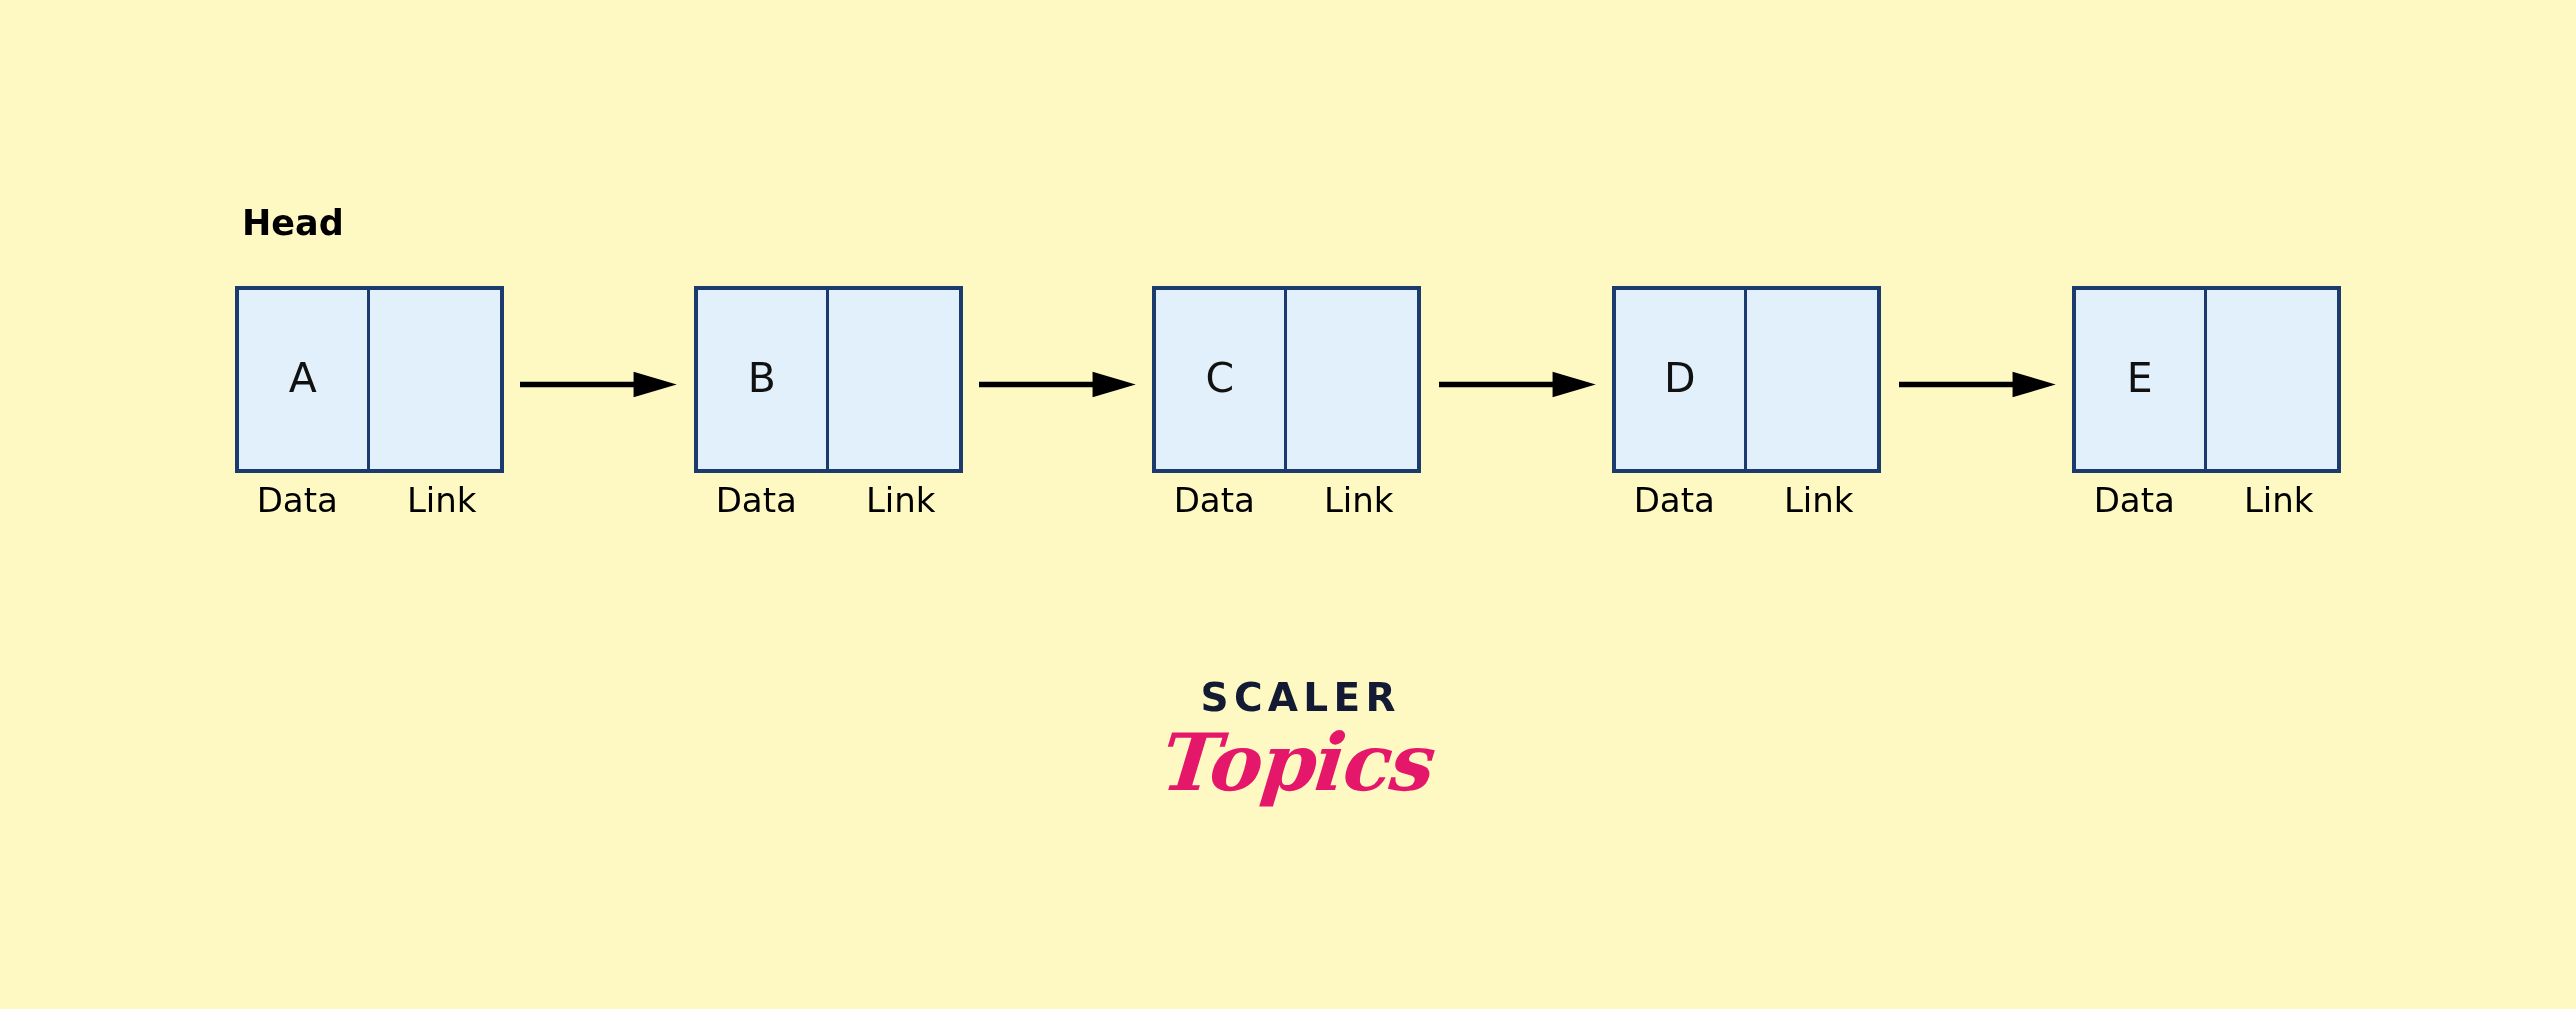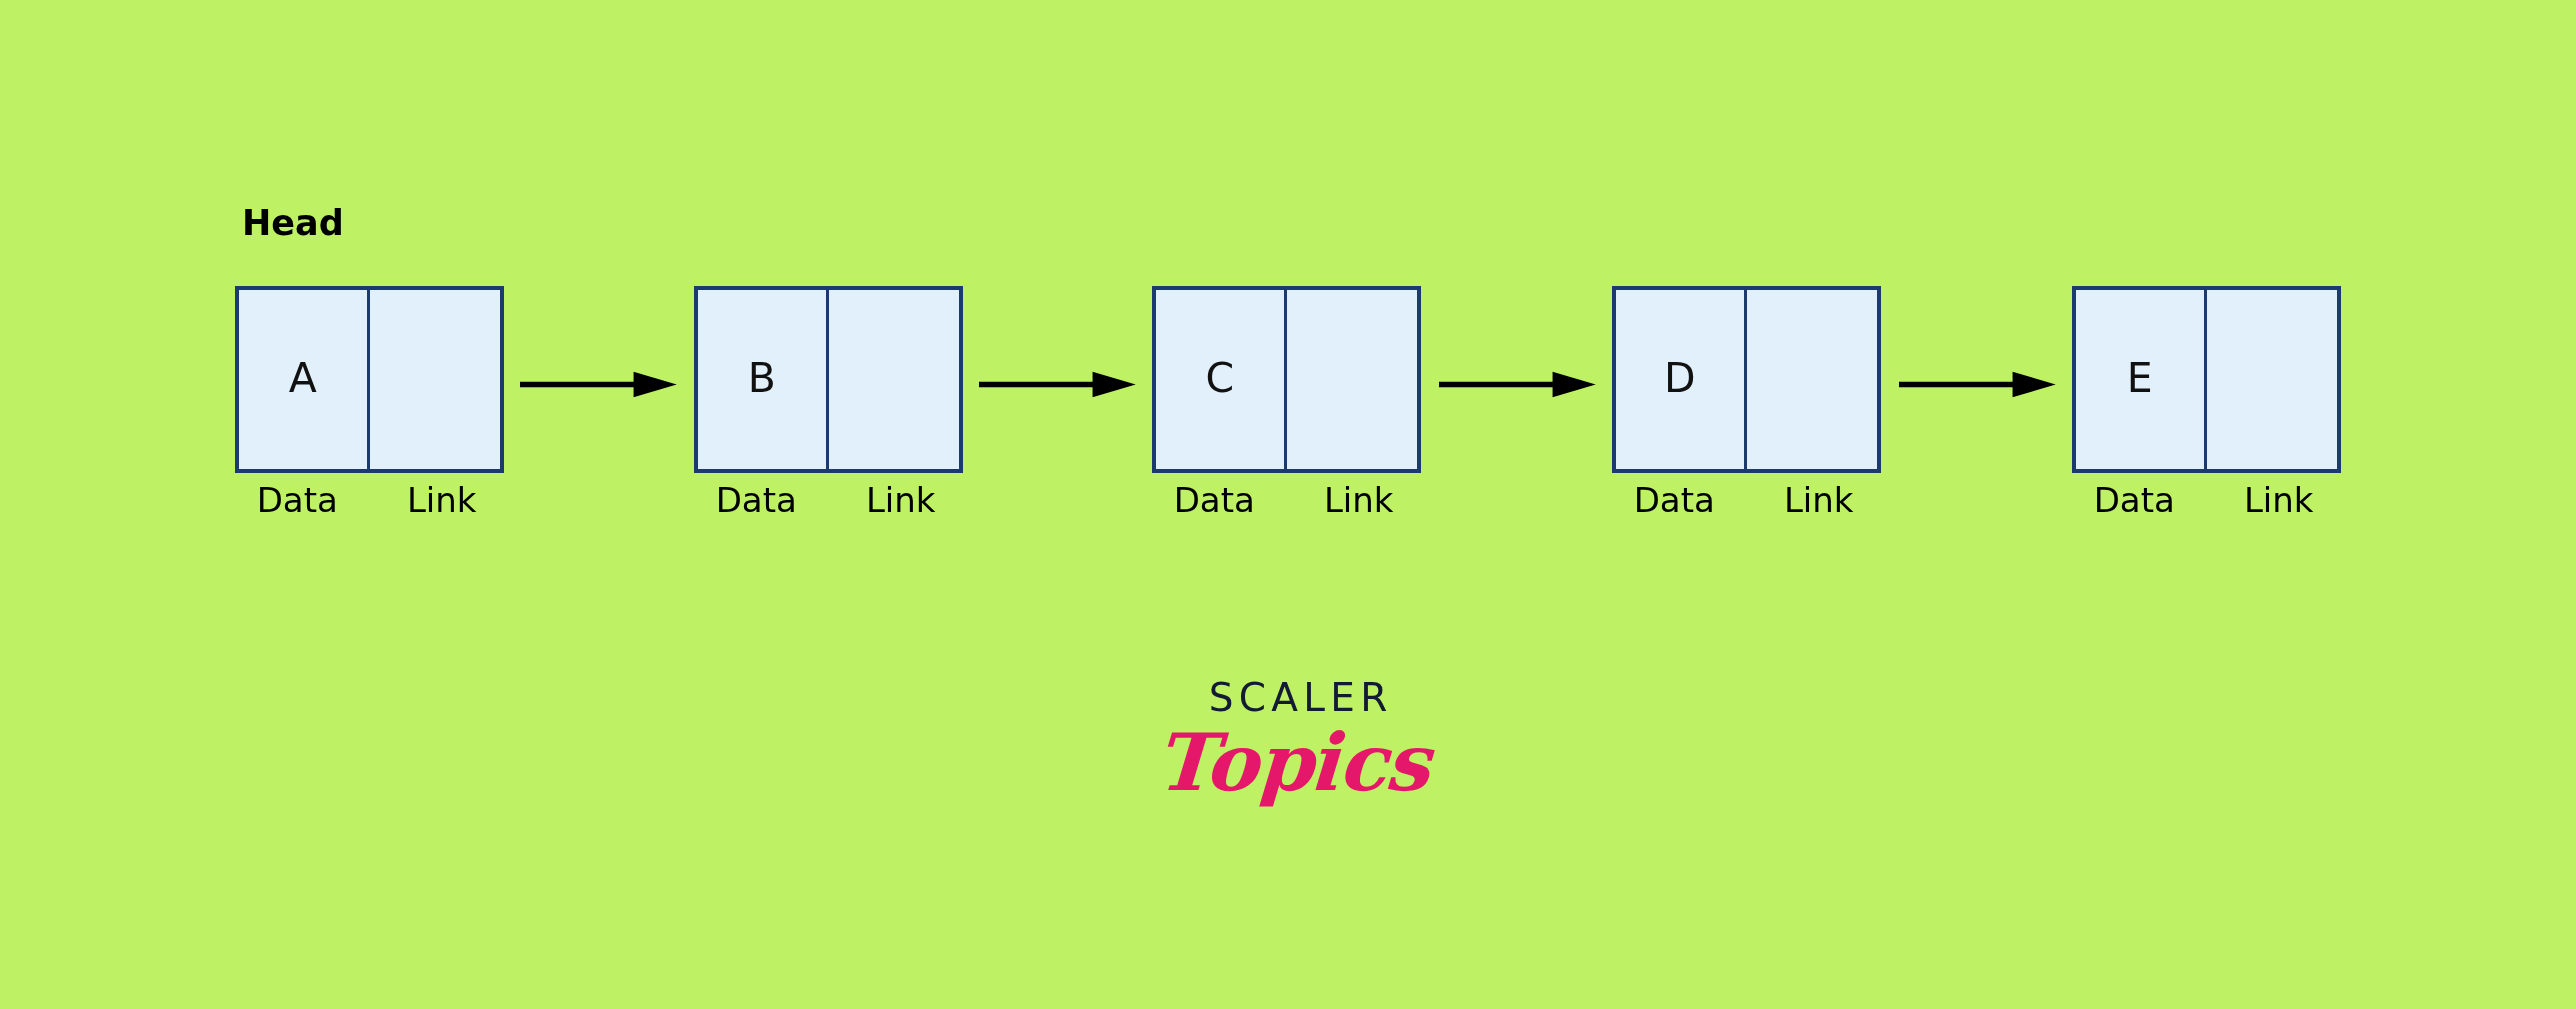--- a/index.html
+++ b/index.html
@@ -15,21 +15,21 @@
     font-family: "DejaVu Sans", "Liberation Sans", sans-serif;
     -webkit-font-smoothing: antialiased;
   }
 
   #canvas {
     position: absolute;
     left: 0;
     top: 0;
     width: 2576px;
     height: 1009px;
-    background: #bef264;
+    background: #fef9c3;
   }
 
   
   .head-label {
     position: absolute;
     left: 242px;
     top: 206px;
     font-size: 35px;
     font-weight: bold;
     color: #000000;
@@ -136,21 +136,21 @@
     left: 1152px;
     top: 678px;
     width: 292px;
     height: 189px;
     text-align: center;
   }
 
   .logo-scaler {
     display: block;
     font-family: "DejaVu Sans", "Liberation Sans", sans-serif;
-    font-weight: normal;
+    font-weight: bold;
     font-size: 39px;
     letter-spacing: 5.3px;
     color: #131a33;
     line-height: 1;
     text-indent: 5.3px;
   }
 
   .logo-topics {
     display: block;
     margin-top: 3px;

